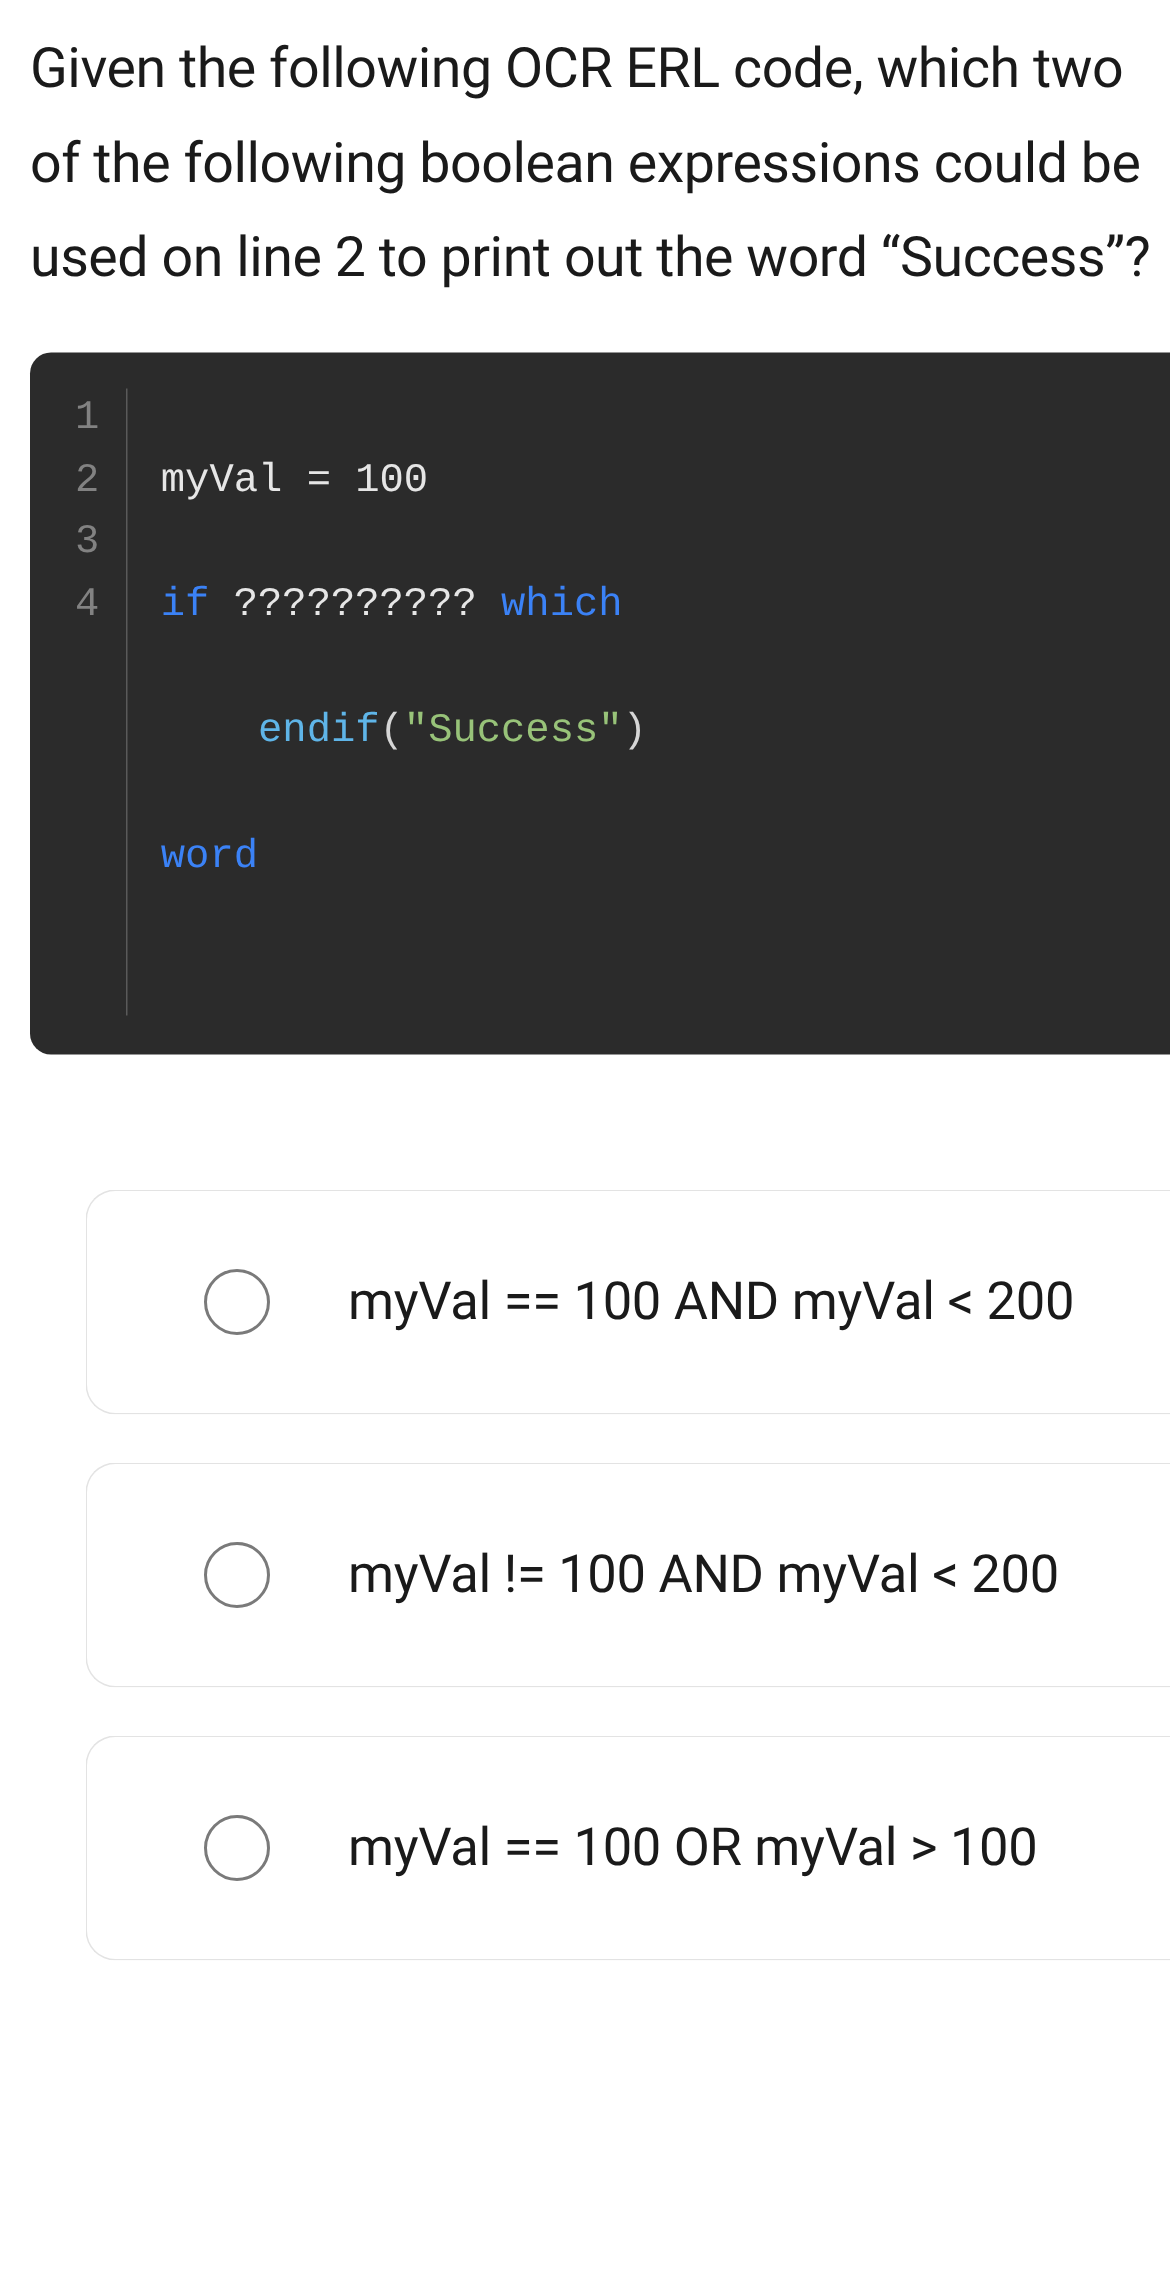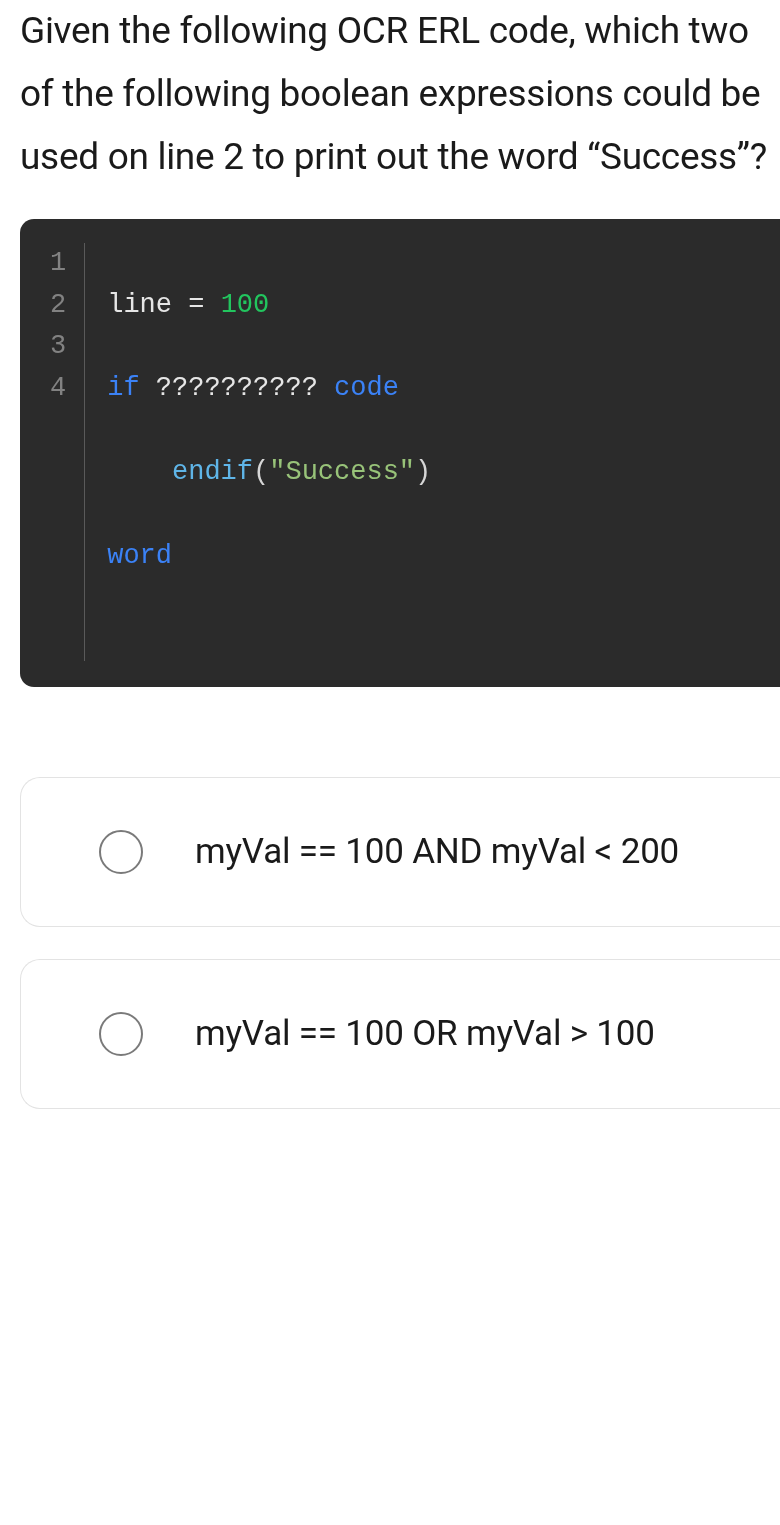--- a/index.html
+++ b/index.html
@@ -7,21 +7,21 @@
     width: 780px;
     font-family: -apple-system, BlinkMacSystemFont, "Segoe UI", Roboto, sans-serif;
     background: #fff;
     color: #1a1a1a;
     padding: 0;
   }
   .question {
     font-size: 37px;
     line-height: 1.7;
     color: #1a1a1a;
-    padding: 0 0 0 20px;
+    padding: 16px 0 0 20px;
     font-weight: 400;
     letter-spacing: -0.3px;
   }
   .code-block {
     background: #2b2b2b;
     border-radius: 14px 0 0 14px;
     margin: 30px 0 0 20px;
     padding: 24px 0 26px 0;
     display: flex;
     font-family: "Courier New", Courier, monospace;
@@ -35,28 +35,29 @@
     border-right: 1px solid #5a5a5a;
     user-select: none;
   }
   .gutter div { }
   .code {
     padding-left: 22px;
     color: #e6e6e6;
     white-space: pre;
   }
   .kw { color: #3b82f6; margin-top: 21px; }
-  .num { color: #22c55e; }
+  .num { color: #e5e5e5; }
   .fn { color: #5fb5e8; }
   .str { color: #98c379; }
   .paren { color: #d6d6d6; }
 
   .options {
     margin-top: 90px;
     padding-left: 20px;
+    margin-left: 37px;
   }
   .option {
     border: 1px solid #e3e3e3;
     border-radius: 20px 0 0 20px;
     border-right: none;
     padding: 44px 20px 44px 74px;
     margin-bottom: 32px;
     display: flex;
     align-items: center;
     gap: 40px;
@@ -89,29 +90,33 @@
 <div class="question">Given the following OCR ERL code, which two of the following boolean expressions could be used on line 2 to print out the word “Success”?</div>
 
 <div class="code-block">
   <div class="gutter">
     <div>1</div>
     <div>2</div>
     <div>3</div>
     <div>4</div>
   </div>
   <div class="code">
-<div><span>line = </span><span class="num">100</span></div>
-<div><span class="kw">if</span><span> ?????????? </span><span class="kw">code</span></div>
+<div><span>myVal = </span><span class="num">100</span></div>
+<div><span class="kw">if</span><span> ?????????? </span><span class="kw">which</span></div>
 <div><span>    </span><span class="fn">endif</span><span class="paren">(</span><span class="str">"Success"</span><span class="paren">)</span></div>
 <div><span class="kw">word</span></div>
   </div>
 </div>
 
 <div class="options">
   <div class="option">
     <div class="radio"></div>
     <div class="option-text">myVal == 100 AND myVal &lt; 200</div>
   </div>
   <div class="option">
     <div class="radio"></div>
+    <div class="option-text">myVal != 100 AND myVal &lt; 200</div>
+  </div>
+  <div class="option">
+    <div class="radio"></div>
     <div class="option-text">myVal == 100 OR myVal &gt; 100</div>
   </div>
 </div>
 
 </body></html>

